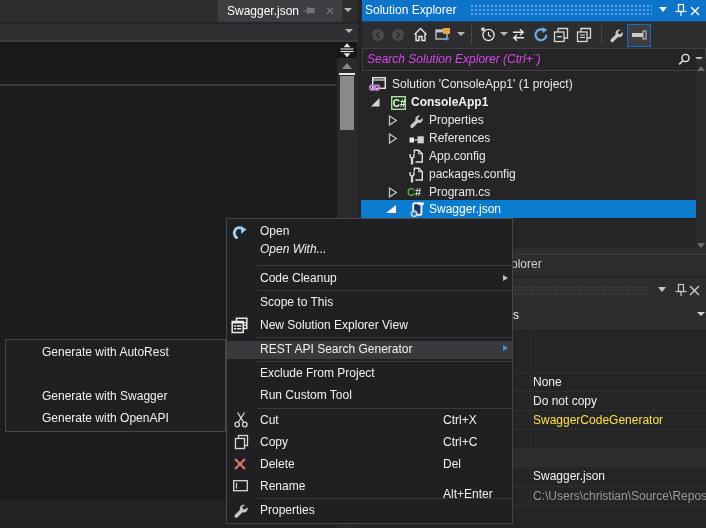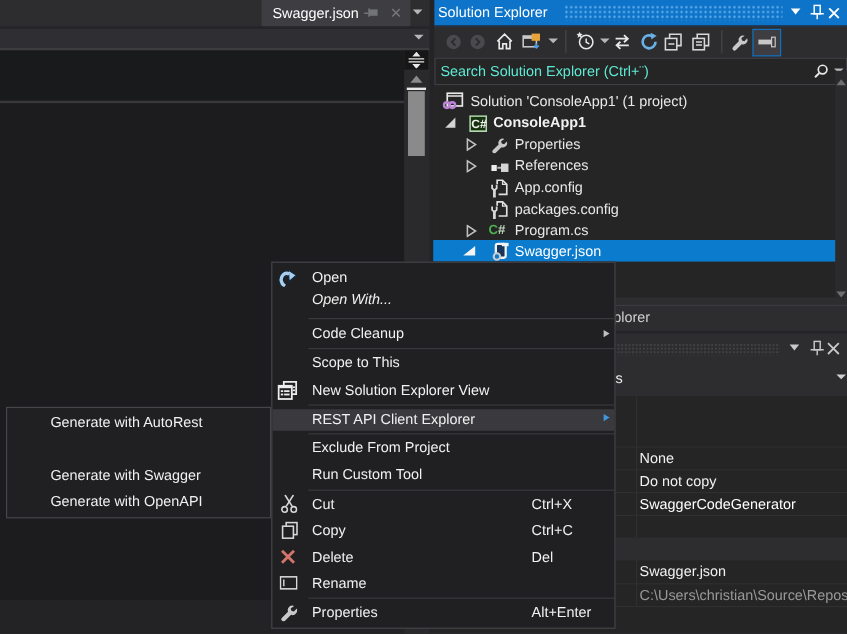--- a/index.html
+++ b/index.html
@@ -132,21 +132,21 @@
     <path d="M14 3.2 a4.1 4.1 0 0 0 -5.5 5.1 L3.2 13.6 a1.9 1.9 0 0 0 2.7 2.7 L11.2 11 a4.1 4.1 0 0 0 5.1 -5.5 l-2.6 2.6 -2.2 -0.6 -0.6 -2.2 z" transform="scale(0.9)" fill="#c8c8c8"></path>
   </svg>
 
   <div class="abs" style="left:627px;top:24px;width:24px;height:23px;background:#3e3e42;border:1px solid #0e70c0;box-sizing:border-box;"></div>
   <svg class="abs" style="left:631px;top:29px;" width="16" height="11" viewBox="0 0 16 11">
     <rect x="1" y="4" width="11" height="4" fill="#c8c8c8"></rect>
     <rect x="12" y="2" width="3" height="8" fill="none" stroke="#c8c8c8" stroke-width="1"></rect>
   </svg>
 
   <div class="abs" style="left:362px;top:48px;width:344px;height:23px;background:#252526;border:1px solid #3f3f46;box-sizing:border-box;"></div>
-  <div class="txt" style="left:367px;top:48px;height:16px;line-height:23px;color:#5eead4;">Search Solution Explorer (Ctrl+¨)</div>
+  <div class="txt" style="left:367px;top:48px;height:16px;line-height:23px;color:#d946ef;font-style:italic;">Search Solution Explorer (Ctrl+¨)</div>
   <svg class="abs" style="left:678px;top:53px;" width="13" height="13" viewBox="0 0 13 13">
     <circle cx="7.5" cy="5" r="3.6" stroke="#e8e8e8" stroke-width="1.4" fill="none"></circle>
     <line x1="4.8" y1="7.8" x2="1.2" y2="11.4" stroke="#e8e8e8" stroke-width="1.6"></line>
   </svg>
   <div class="abs tri-d" style="left:695px;top:57px;border-top-color:#b6b6b6;"></div>
 
   <div class="abs" style="left:362px;top:71px;width:344px;height:177px;background:#252526;"></div>
 
   <svg class="abs" style="left:368px;top:75px;" width="19" height="18" viewBox="0 0 19 18">
     <rect x="4.7" y="2.7" width="12.6" height="10.6" fill="none" stroke="#e8e8e8" stroke-width="1.4"></rect>
@@ -253,46 +253,46 @@
 
   <div class="abs" style="left:513px;top:372px;width:193px;height:1px;background:#2f2f32;"></div>
   <div class="abs" style="left:513px;top:391px;width:193px;height:1px;background:#2f2f32;"></div>
   <div class="abs" style="left:513px;top:410px;width:193px;height:1px;background:#2f2f32;"></div>
   <div class="abs" style="left:513px;top:429px;width:193px;height:1px;background:#2f2f32;"></div>
   <div class="abs" style="left:513px;top:448px;width:193px;height:19px;background:#2d2d30;"></div>
   <div class="abs" style="left:513px;top:486px;width:193px;height:1px;background:#2f2f32;"></div>
   <div class="abs" style="left:513px;top:505px;width:193px;height:1px;background:#2f2f32;"></div>
   <div class="txt" style="left:533px;top:373px;height:18px;line-height:18px;color:#f1f1f1;">None</div>
   <div class="txt" style="left:533px;top:392px;height:18px;line-height:18px;color:#f1f1f1;">Do not copy</div>
-  <div class="txt" style="left:533px;top:411px;height:18px;line-height:18px;color:#ffffff;">SwaggerCodeGenerator</div>
+  <div class="txt" style="left:533px;top:411px;height:18px;line-height:18px;color:#fde047;">SwaggerCodeGenerator</div>
   <div class="txt" style="left:533px;top:467px;height:18px;line-height:18px;color:#f1f1f1;">Swagger.json</div>
   <div class="txt" style="left:533px;top:487px;height:18px;line-height:18px;color:#9a9a9a;">C:\Users\christian\Source\Repos\</div>
 
   <div class="abs" style="left:226px;top:218px;width:287px;height:306px;background:#202022;border:1px solid #45454a;box-sizing:border-box;"></div>
 
   <div class="abs" style="left:227px;top:341px;width:285px;height:18px;background:#3a3a3e;"></div>
 
   <div class="txt" style="left:260px;top:221px;height:21px;line-height:21px;">Open</div>
   <div class="txt" style="left:260px;top:239px;height:21px;line-height:21px;font-style:italic;">Open With...</div>
   <div class="txt" style="left:260px;top:268px;height:21px;line-height:21px;">Code Cleanup</div>
   <div class="txt" style="left:260px;top:292px;height:21px;line-height:21px;">Scope to This</div>
   <div class="txt" style="left:260px;top:315px;height:21px;line-height:21px;">New Solution Explorer View</div>
-  <div class="txt" style="left:260px;top:339px;height:21px;line-height:21px;">REST API Client Explorer</div>
+  <div class="txt" style="left:260px;top:339px;height:21px;line-height:21px;">REST API Search Generator</div>
   <div class="txt" style="left:260px;top:363px;height:21px;line-height:21px;text-align:right;">Exclude From Project</div>
   <div class="txt" style="left:260px;top:385px;height:21px;line-height:21px;">Run Custom Tool</div>
   <div class="txt" style="left:260px;top:410px;height:21px;line-height:21px;">Cut</div>
   <div class="txt" style="left:260px;top:432px;height:21px;line-height:21px;">Copy</div>
   <div class="txt" style="left:260px;top:454px;height:21px;line-height:21px;">Delete</div>
   <div class="txt" style="left:260px;top:476px;height:21px;line-height:21px;">Rename</div>
   <div class="txt" style="left:260px;top:500px;height:21px;line-height:21px;">Properties</div>
 
   <div class="txt" style="left:443px;top:410px;height:21px;line-height:21px;">Ctrl+X</div>
   <div class="txt" style="left:443px;top:432px;height:21px;line-height:21px;">Ctrl+C</div>
   <div class="txt" style="left:443px;top:454px;height:21px;line-height:21px;">Del</div>
-  <div class="txt" style="left:443px;top:500px;height:21px;line-height:21px;">Alt+Enter</div>
+  <div class="txt" style="left:443px;top:484px;height:21px;line-height:21px;">Alt+Enter</div>
 
   <div class="abs" style="left:257px;top:265px;width:255px;height:1px;background:#39393d;"></div>
   <div class="abs" style="left:257px;top:290px;width:255px;height:1px;background:#39393d;"></div>
   <div class="abs" style="left:257px;top:337px;width:255px;height:1px;background:#39393d;"></div>
   <div class="abs" style="left:257px;top:361px;width:255px;height:1px;background:#39393d;"></div>
   <div class="abs" style="left:257px;top:408px;width:255px;height:1px;background:#39393d;"></div>
   <div class="abs" style="left:257px;top:498px;width:255px;height:1px;background:#39393d;"></div>
 
   <div class="abs tri-r" style="left:503px;top:275px;"></div>
   <div class="abs tri-r" style="left:503px;top:345px;border-left-color:#3f96dd;"></div>

